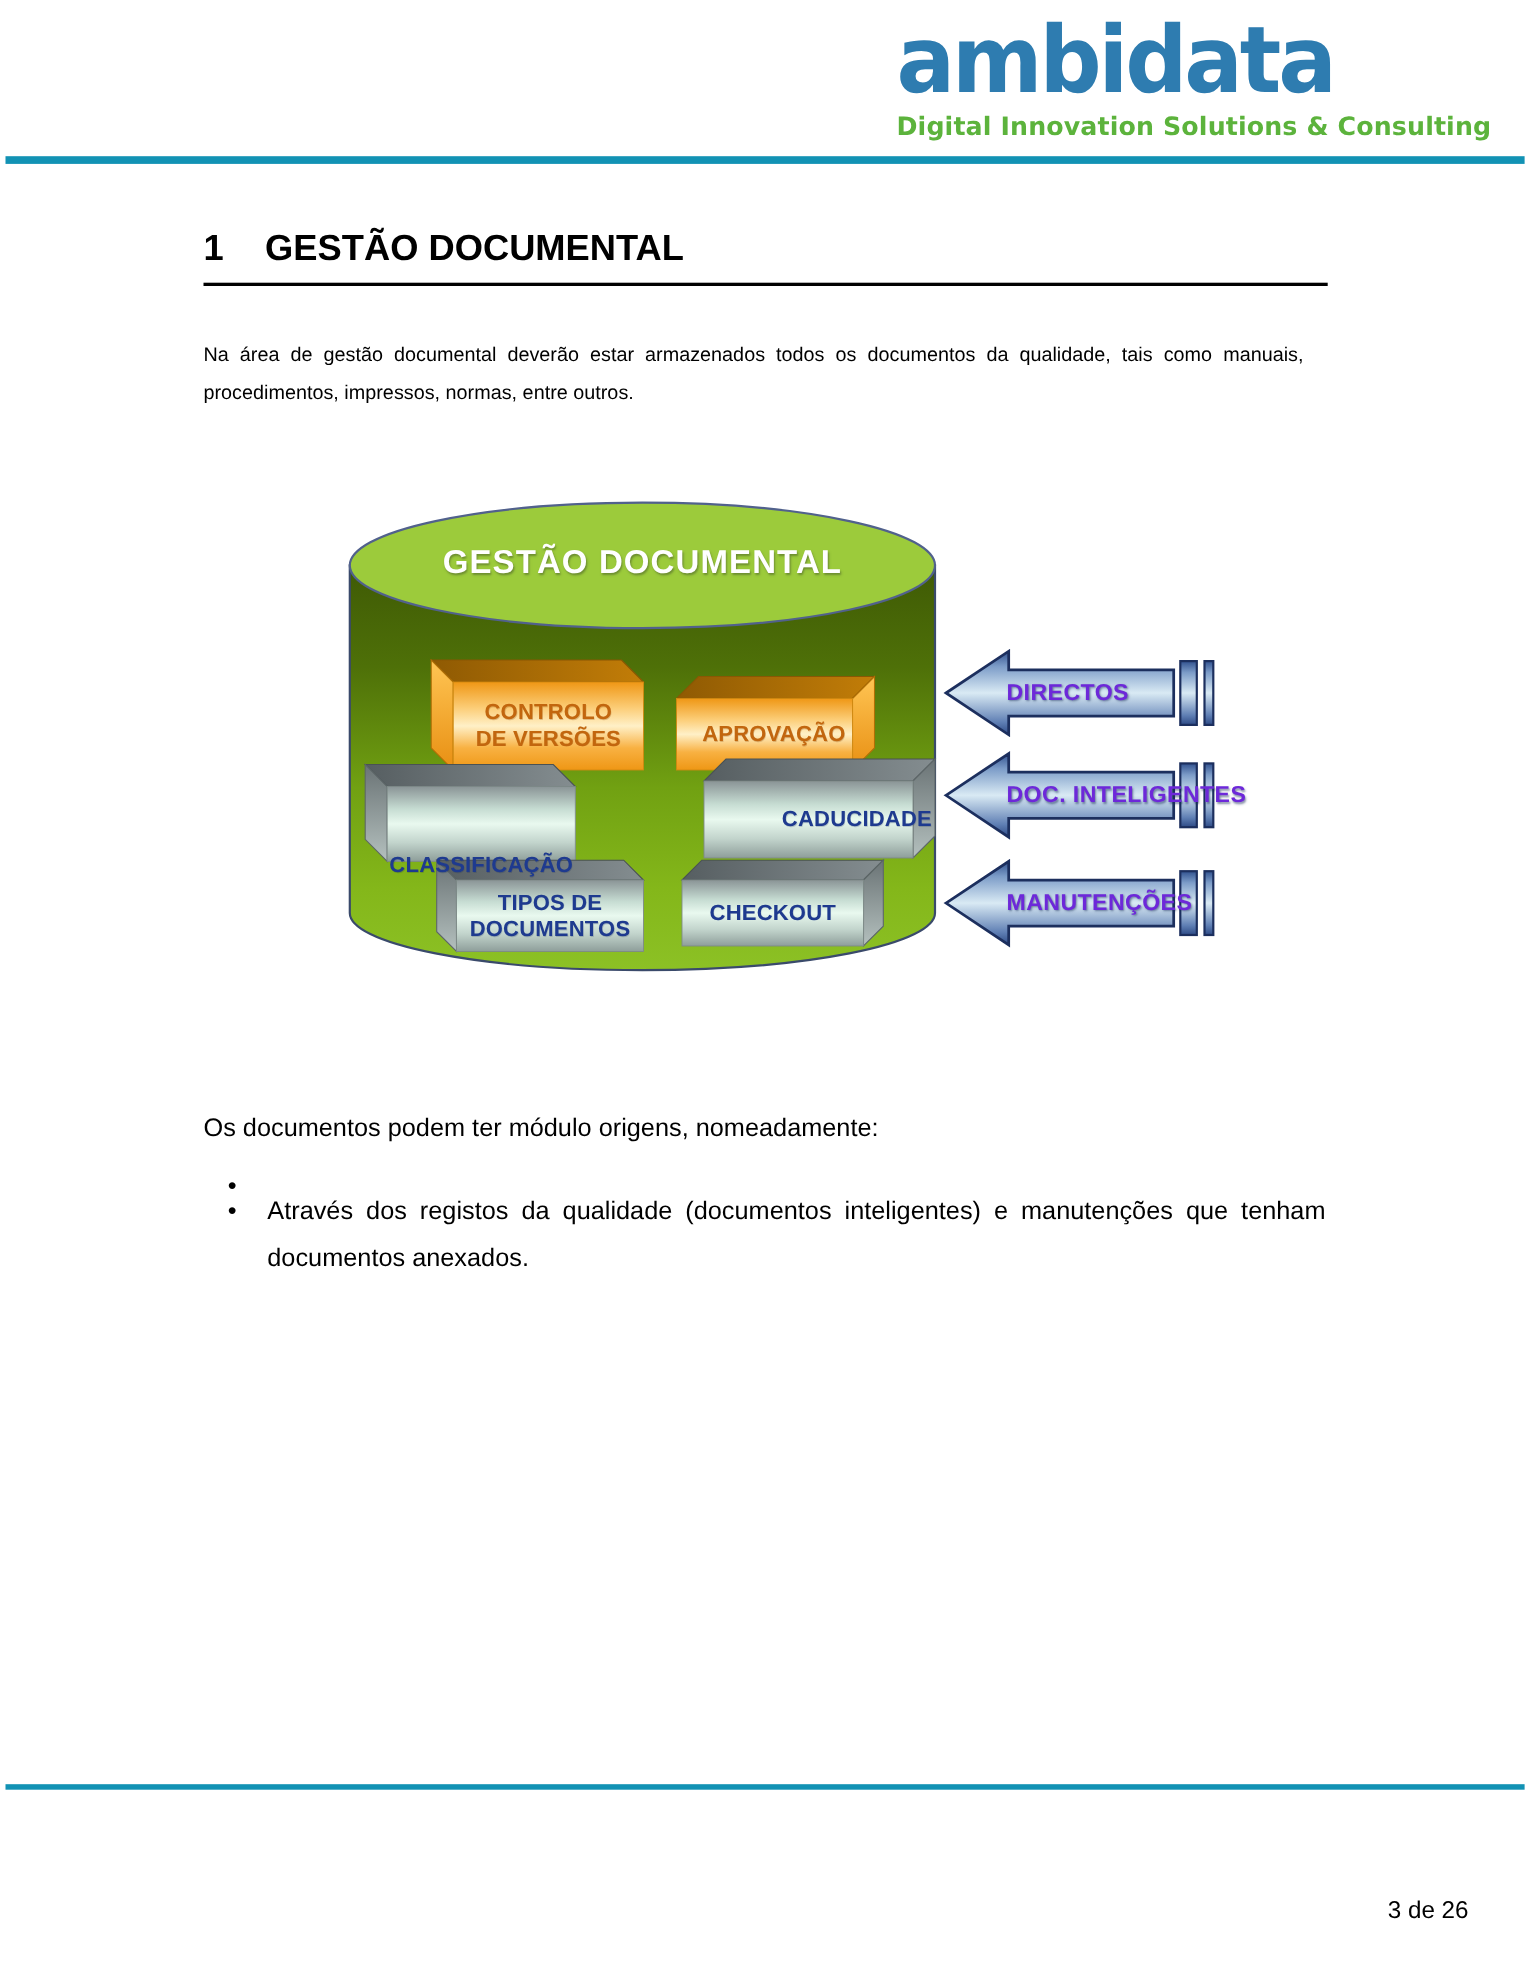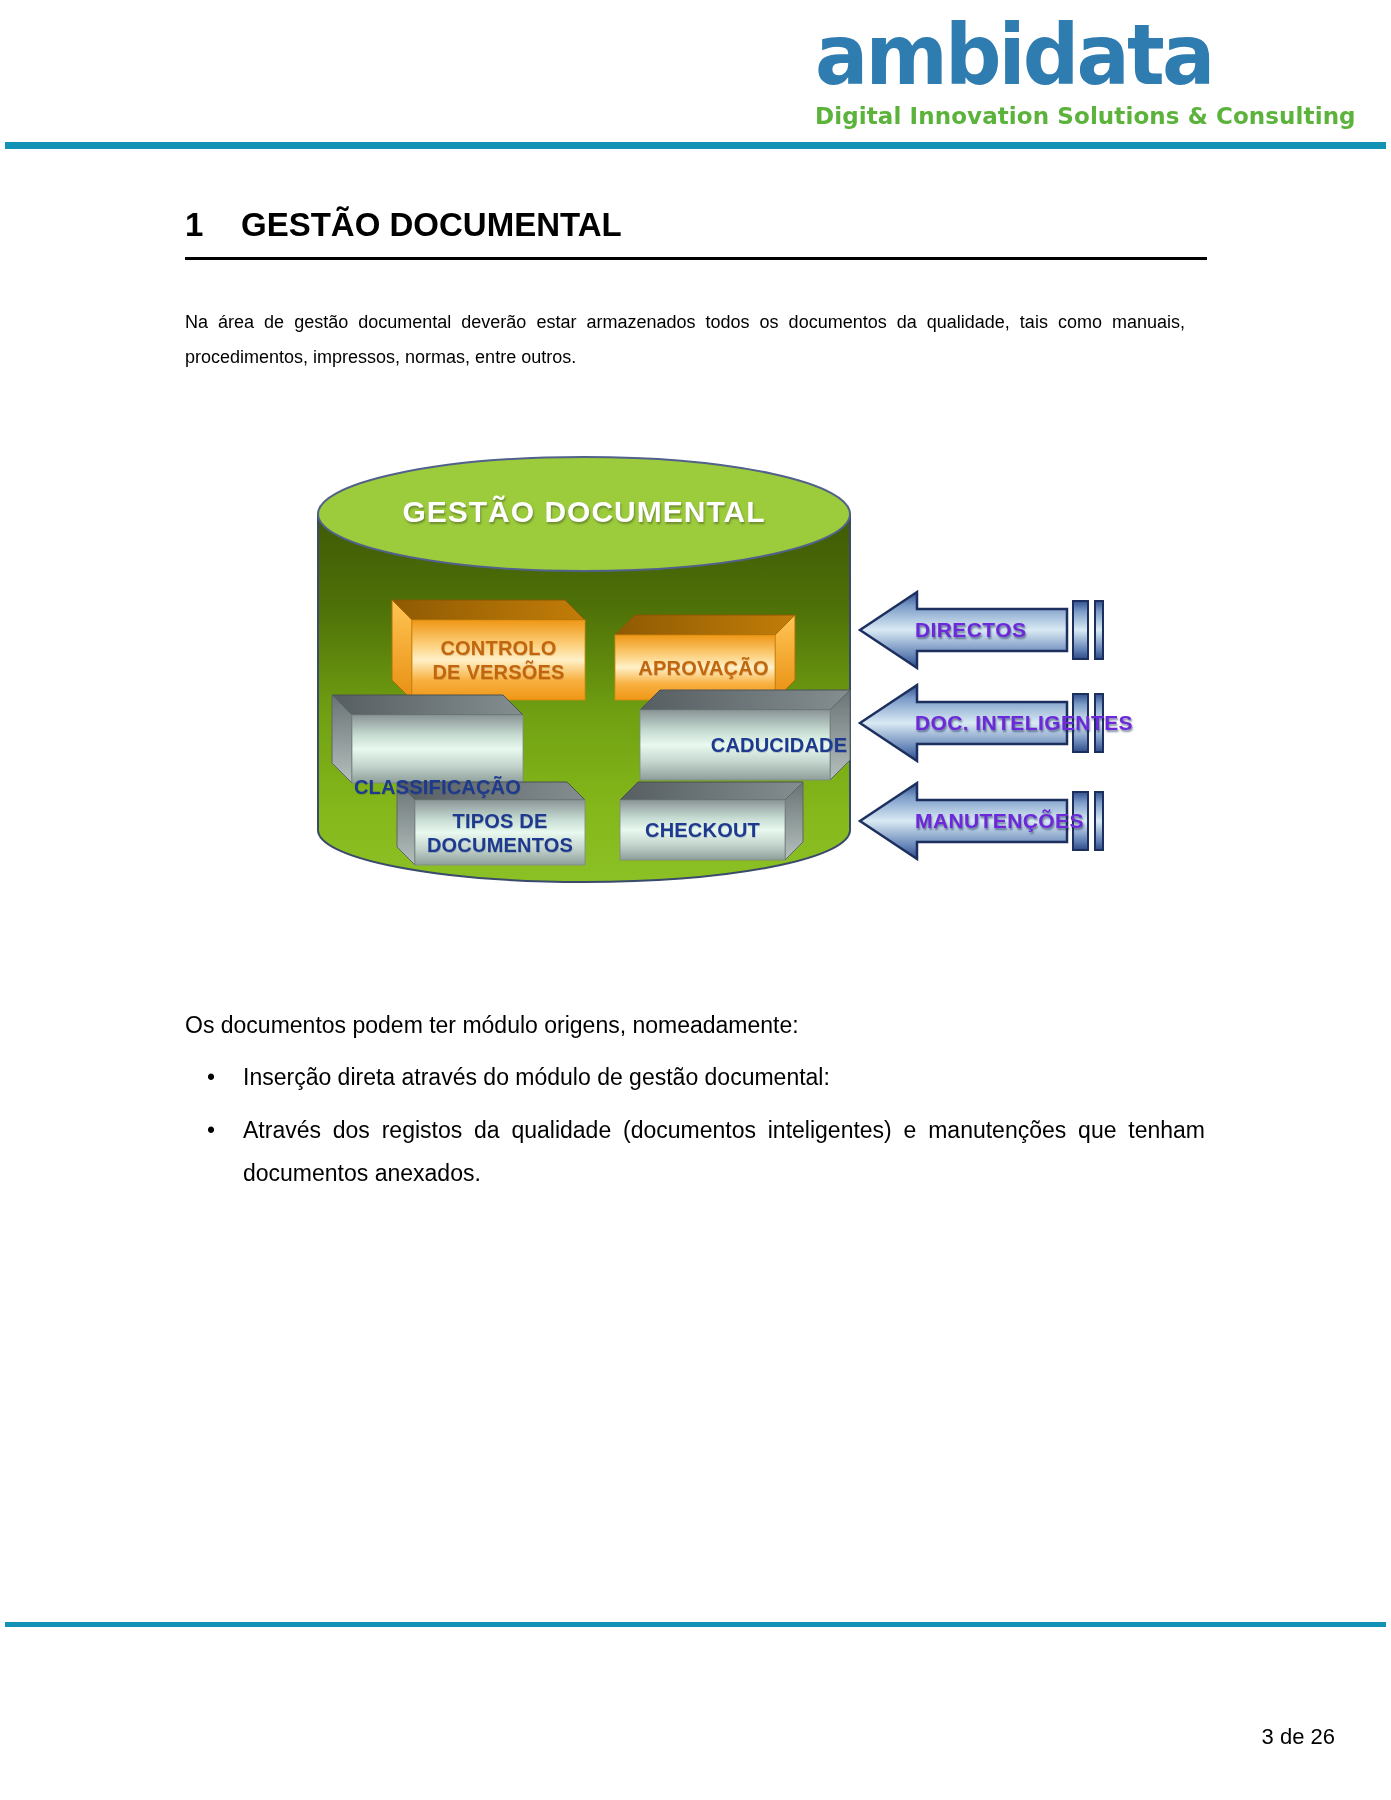--- a/index.html
+++ b/index.html
@@ -202,21 +202,20 @@
     <div class="box-label steel lbl-checkout">CHECKOUT</div>
     <div class="arrow-label arr1">DIRECTOS</div>
     <div class="arrow-label arr2">DOC. INTELIGENTES</div>
     <div class="arrow-label arr3">MANUTENÇÕES</div>
   </div>
 
   <div class="origins-lead">Os documentos podem ter módulo origens, nomeadamente:</div>
   <div class="bullets">
     <div class="bullet bullet-1">
       <span class="dot">•</span>
-      <span>Inserção direta através do módulo de gestão documental:</span>
     </div>
     <div class="bullet bullet-2">
       <span class="dot">•</span>
       <span>Através dos registos da qualidade (documentos inteligentes) e manutenções que tenham documentos anexados.</span>
     </div>
   </div>
 
   <div class="rule rule-bottom"></div>
   <div class="page-number">3 de 26</div>
 

